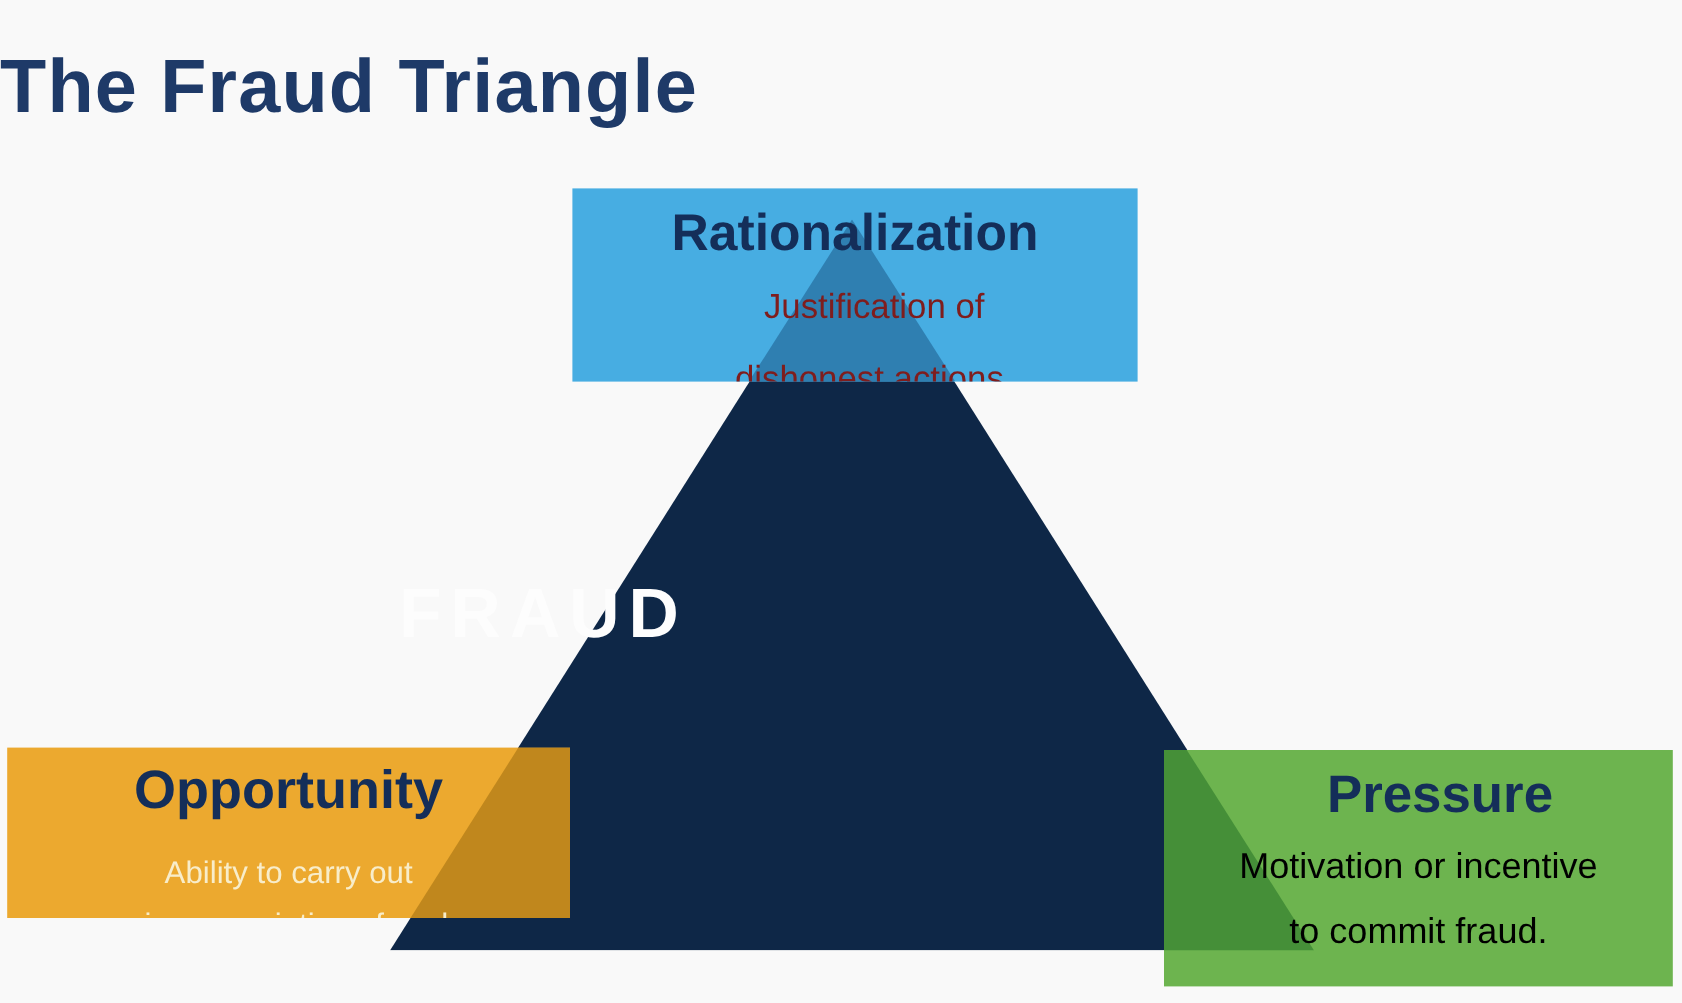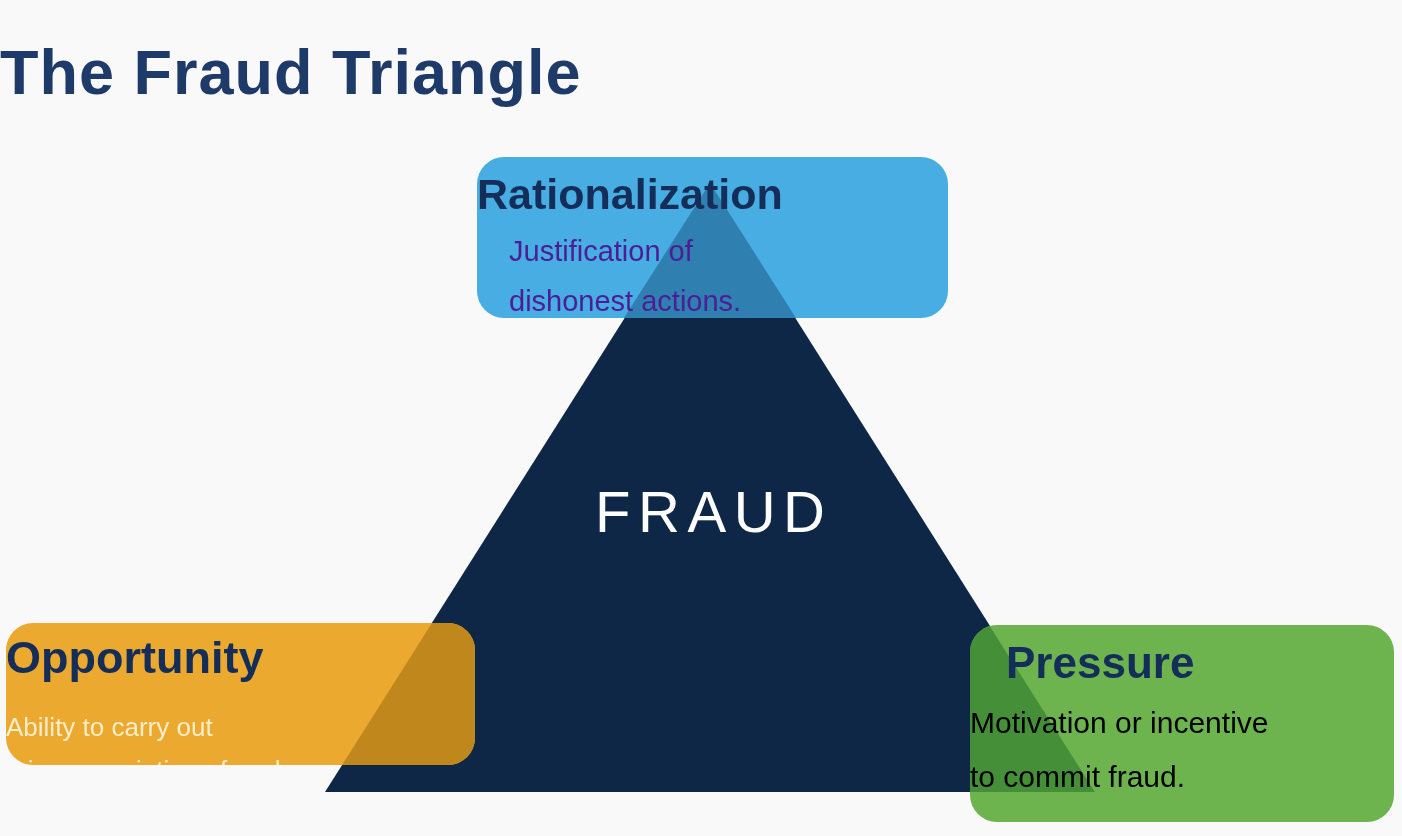--- a/index.html
+++ b/index.html
@@ -34,36 +34,35 @@
     width: 770px;
     height: 609px;
     background: #0e2747;
     clip-path: polygon(50% 0%, 100% 100%, 0% 100%);
   }
   .fraud-label {
     position: absolute;
     left: 325px;
     top: 478px;
     width: 770px;
-    text-align: center;
+    text-align: left;
     font-size: 58px;
-    font-weight: 400;
+    font-weight: 700;
     letter-spacing: 0.13em;
     padding-left: 0.13em; 
     box-sizing: border-box;
     color: #fdfdfd;
     z-index: 2;
   }
   
   .box {
     position: absolute;
     overflow: hidden;
-    text-align: left;
+    text-align: center;
     z-index: 3;
-    border-radius: 27px;
   }
   .box .wedge {
     position: absolute;
     inset: 0;
     z-index: 1;
   }
   .box h2 {
     position: relative;
     z-index: 2;
     margin: 0;
@@ -89,22 +88,22 @@
     background: #2f7fb1;
     clip-path: polygon(233px 26px, 319px 161px, 147px 161px);
   }
   .box-rationalization h2 {
     margin-top: 13px;
     font-size: 43px;
   }
   .box-rationalization p {
     margin-top: 7px;
     font-size: 29px;
-    line-height: 50px;
-    color: #4c1d95;
+    line-height: 60px;
+    color: #7f1d1d;
     padding-left: 32px;
   }
   
   .box-opportunity {
     left: 6px;
     top: 623px;
     width: 469px;
     height: 142px;
     background: #eca92f;
   }

